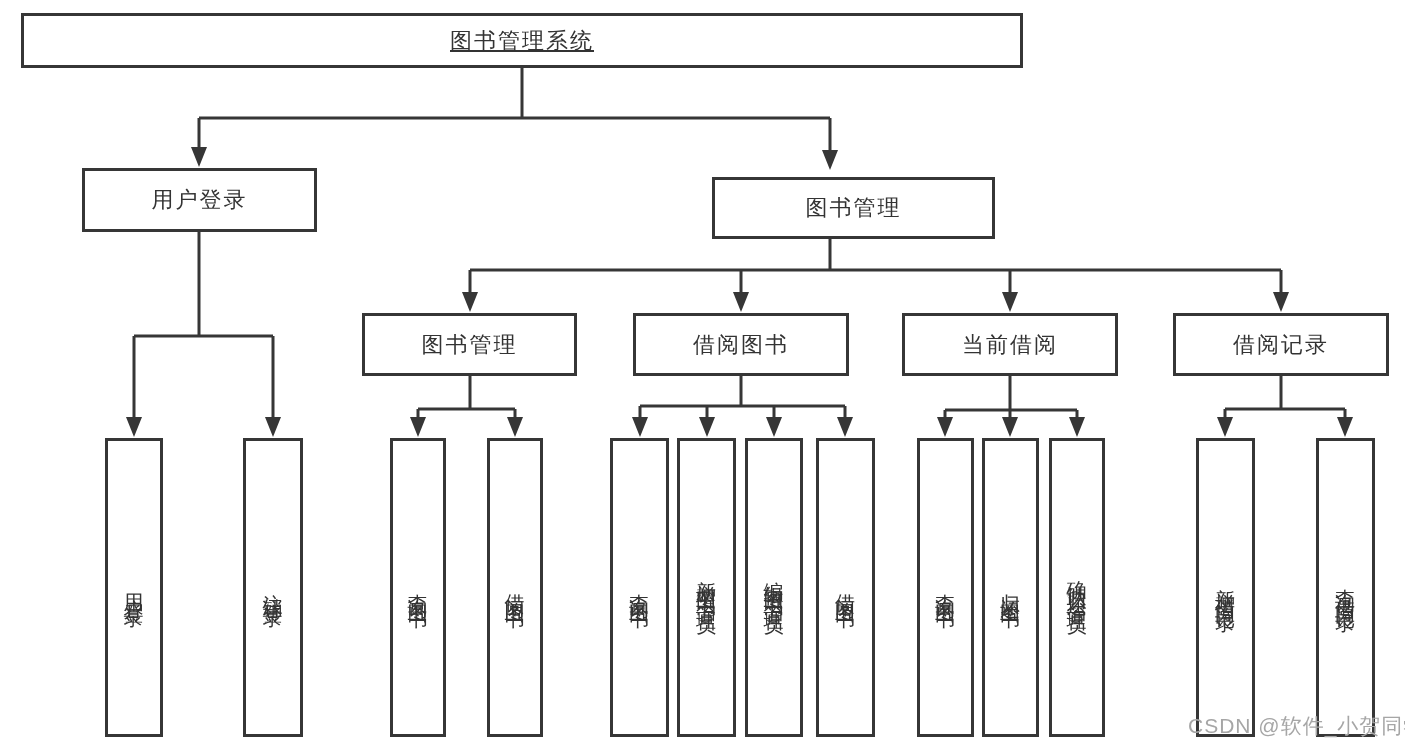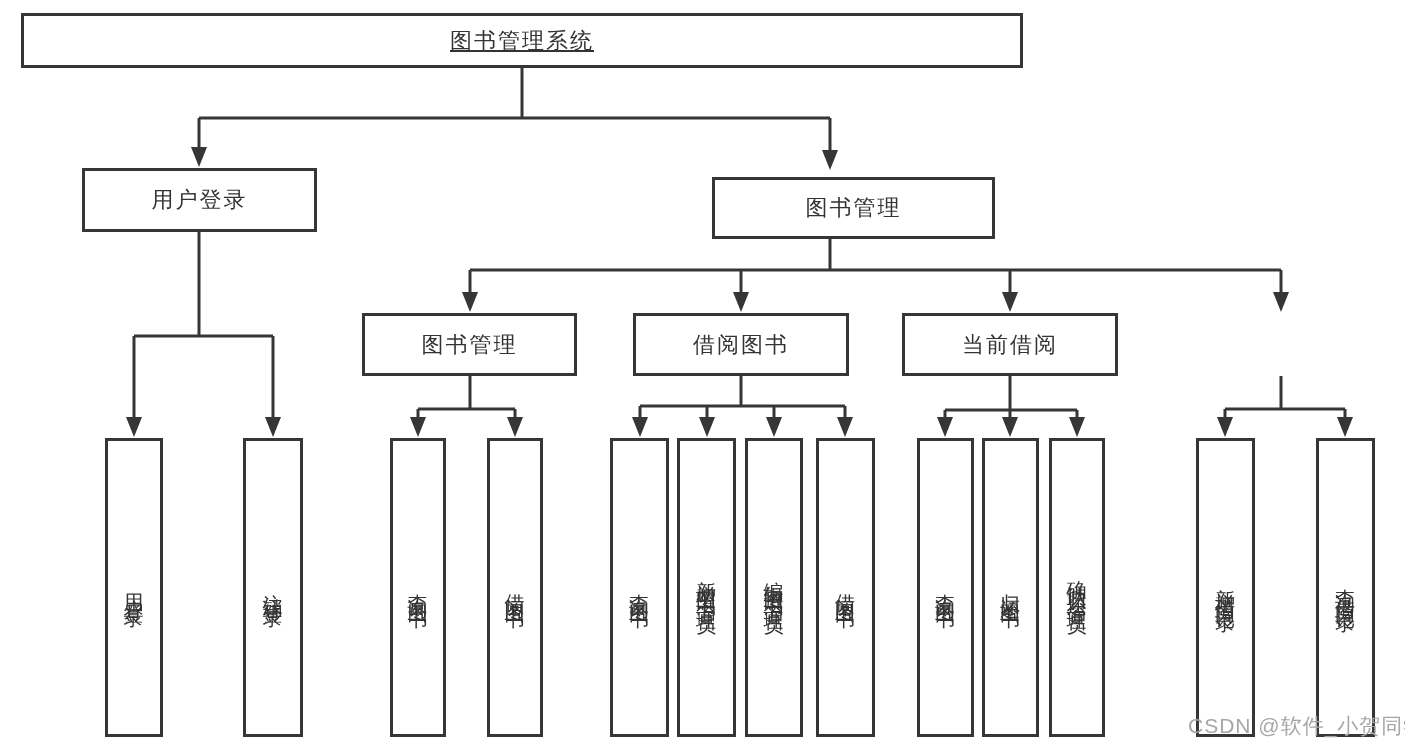--- a/index.html
+++ b/index.html
@@ -104,20 +104,23 @@
 
   <div class="box" style="left:362px;top:313px;width:215px;height:63px;">
     <span class="h-label">图书管理</span>
   </div>
   <div class="box" style="left:633px;top:313px;width:216px;height:63px;">
     <span class="h-label">借阅图书</span>
   </div>
   <div class="box" style="left:902px;top:313px;width:216px;height:63px;">
     <span class="h-label">当前借阅</span>
   </div>
+  <div class="box" style="left:1173px;top:313px;width:216px;height:63px;">
+    <span class="h-label">借阅记录</span>
+  </div>
 
   <div class="box" style="left:105px;top:438px;width:58px;height:299px;">
     <span class="v-label">用户登录</span>
   </div>
   <div class="box" style="left:243px;top:438px;width:60px;height:299px;">
     <span class="v-label">注销登录</span>
   </div>
 
   <div class="box" style="left:390px;top:438px;width:56px;height:299px;">
     <span class="v-label">查询图书</span>

